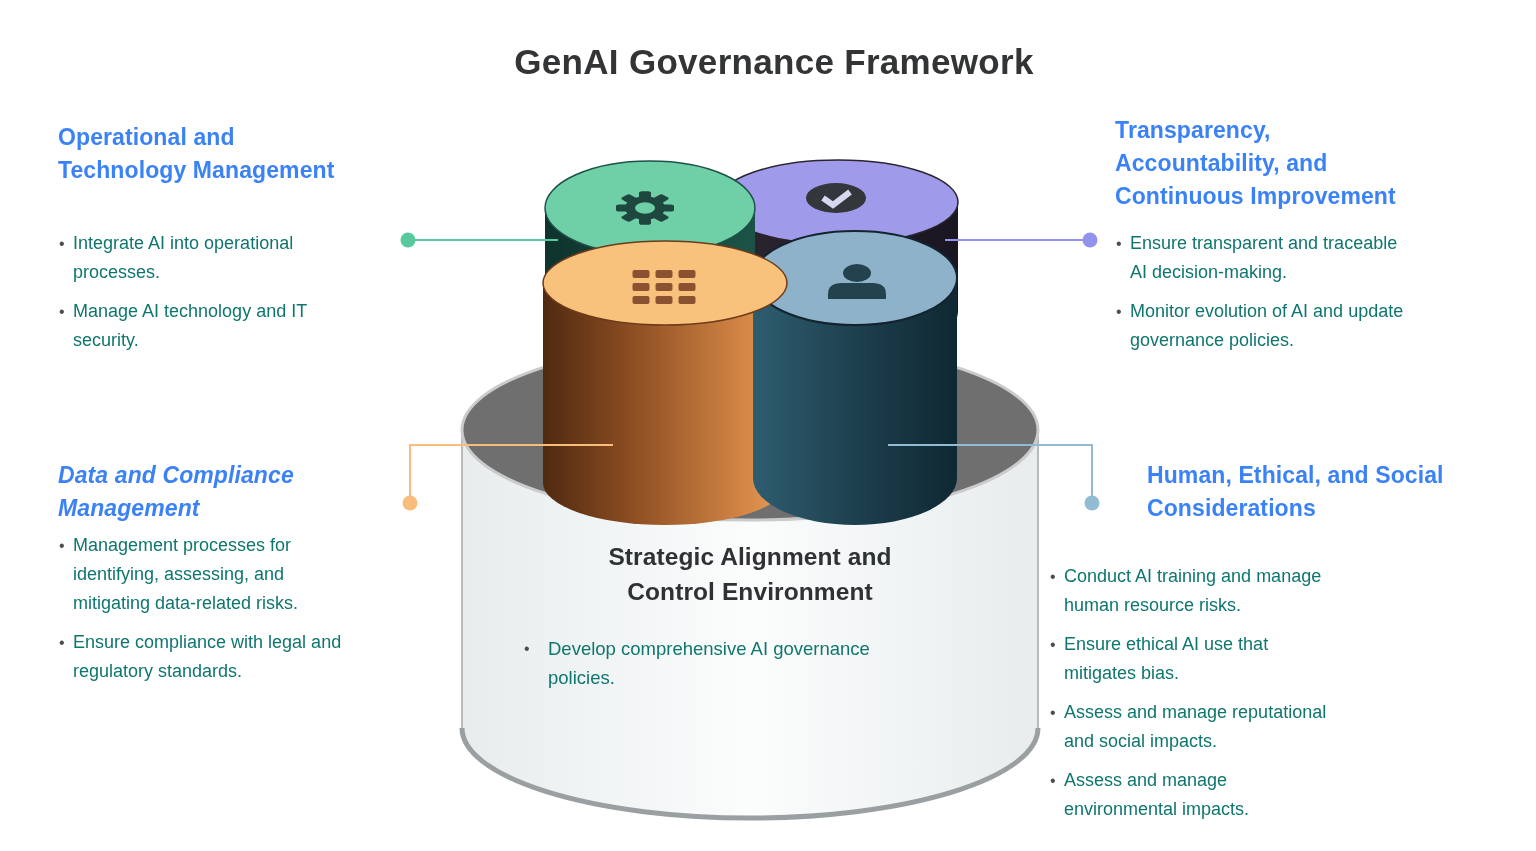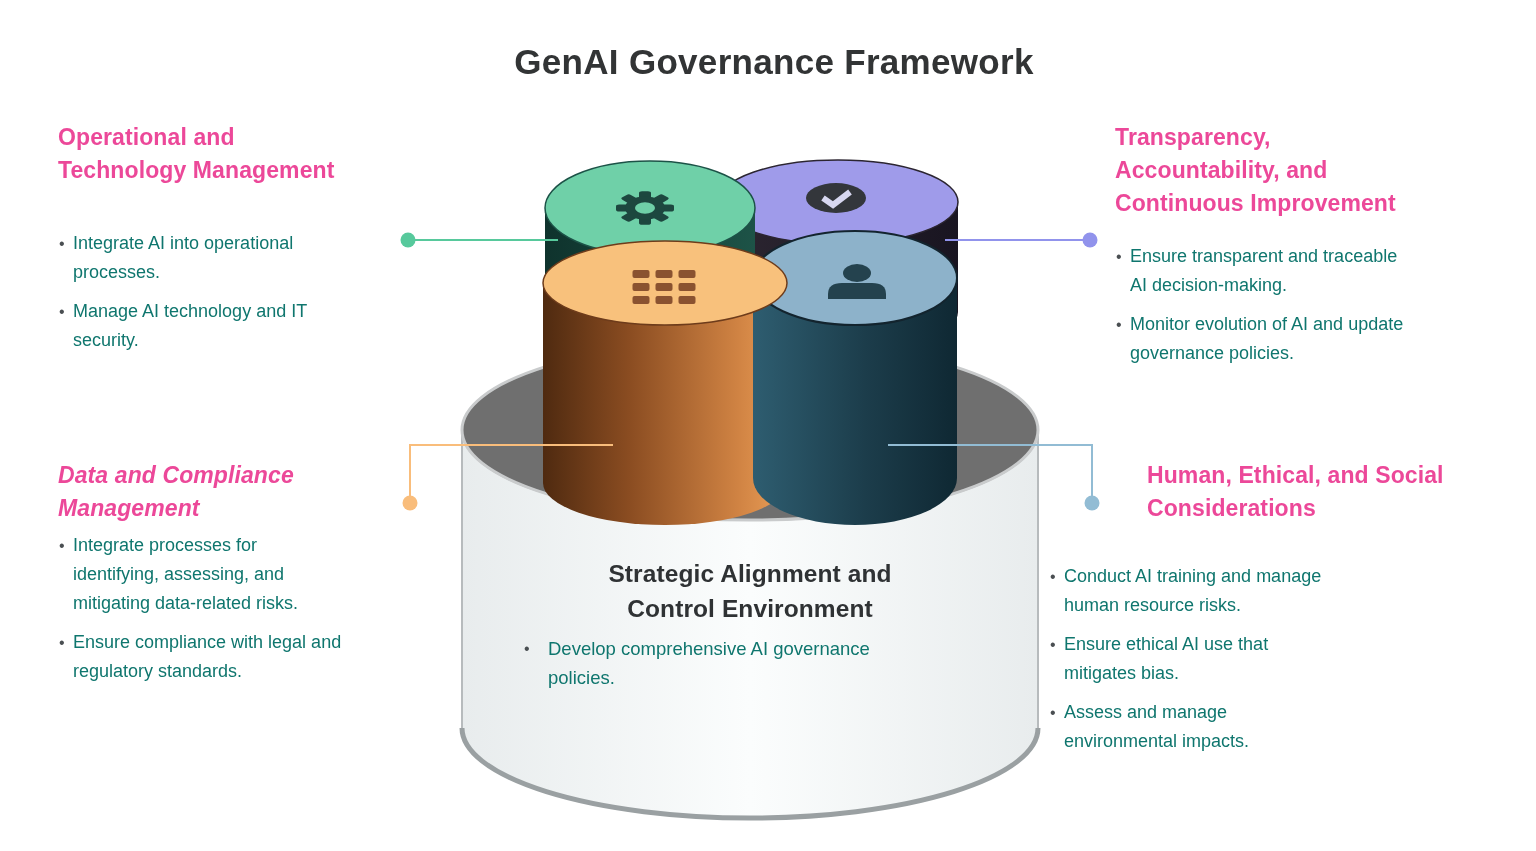--- a/index.html
+++ b/index.html
@@ -7,43 +7,43 @@
     position:relative;width:1536px;height:851px;background:#ffffff;overflow:hidden;
     font-family:"Liberation Sans","DejaVu Sans",sans-serif;color:#333;
   }
   .stage{position:absolute;left:0;top:0;width:1536px;height:851px;}
   .title{
     position:absolute;left:0;right:0;top:42px;margin:0;text-align:center;
     font-size:35px;font-weight:700;letter-spacing:.3px;color:#323435;padding-left:12px;
   }
   .heading{
     position:absolute;margin:0;font-size:23px;font-weight:700;line-height:33px;
-    color:#ec4899;white-space:pre-line;letter-spacing:.1px;
+    color:#3b82f6;white-space:pre-line;letter-spacing:.1px;
   }
   .bullets{
     position:absolute;margin:0;padding:0;list-style:none;
     font-size:18px;line-height:29px;color:#0f766e;
   }
   .bullets li{
     position:relative;padding-left:15px;margin:0 0 10px 0;white-space:pre-line;
   }
   .bullets li::before{
     content:"\2022";position:absolute;left:1px;top:0;color:#4a4f52;font-size:16px;
   }
   
   .tl-h{left:58px;top:121px;}
   .tl-b{left:58px;top:229px;width:330px;}
-  .tr-h{left:1115px;top:121px;}
-  .tr-b{left:1115px;top:242px;width:360px;}
+  .tr-h{left:1115px;top:114px;}
+  .tr-b{left:1115px;top:229px;width:360px;}
   .bl-h{left:58px;top:459px;font-style:italic;}
   .bl-b{left:58px;top:531px;width:360px;}
   .br-h{left:1115px;top:459px;margin-left:32px;}
   .br-b{left:1049px;top:529px;width:360px;margin-top:33px;}
   .c-h{
-    left:500px;top:556px;width:500px;text-align:center;
+    left:500px;top:539px;width:500px;text-align:center;
     font-size:24.5px;line-height:35px;color:#2f3234;
   }
   .c-b{left:521px;top:634px;width:480px;font-size:18.5px;}
   .c-b li{padding-left:27px;margin-bottom:9px;}
   .c-b li::before{left:3px;}
 </style>
 </head>
 <body>
 
 <div class="canvas">
@@ -173,34 +173,36 @@
   <ul class="bullets tr-b">
     <li>Ensure transparent and traceable
 AI decision-making.</li>
     <li>Monitor evolution of AI and update
 governance policies.</li>
   </ul>
 
   <h2 class="heading bl-h">Data and Compliance
 Management</h2>
   <ul class="bullets bl-b">
-    <li>Integrate processes for
+    <li>Management processes for
 identifying, assessing, and
 mitigating data-related risks.</li>
     <li>Ensure compliance with legal and
 regulatory standards.</li>
   </ul>
 
   <h2 class="heading br-h">Human, Ethical, and Social
 Considerations</h2>
   <ul class="bullets br-b">
     <li>Conduct AI training and manage
 human resource risks.</li>
     <li>Ensure ethical AI use that
 mitigates bias.</li>
+    <li>Assess and manage reputational
+and social impacts.</li>
     <li>Assess and manage
 environmental impacts.</li>
   </ul>
 
   <h2 class="heading c-h">Strategic Alignment and
 Control Environment</h2>
   <ul class="bullets c-b">
     <li>Develop comprehensive AI governance
 policies.</li>
   </ul>

